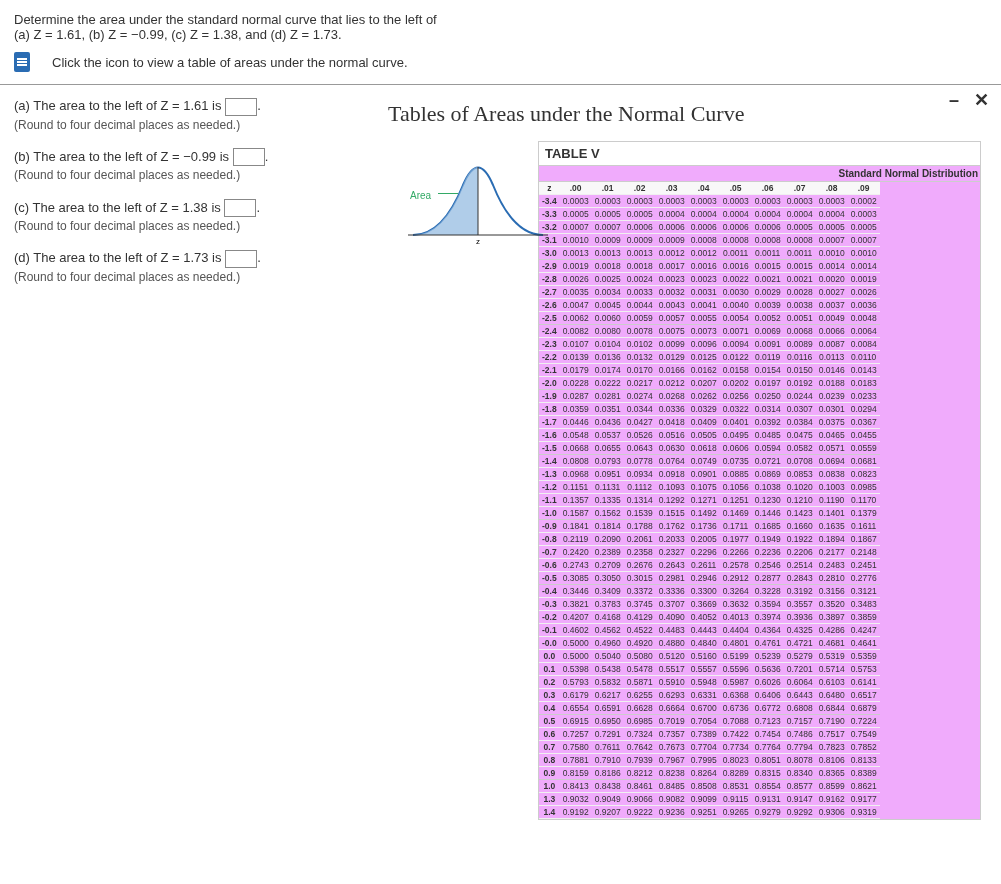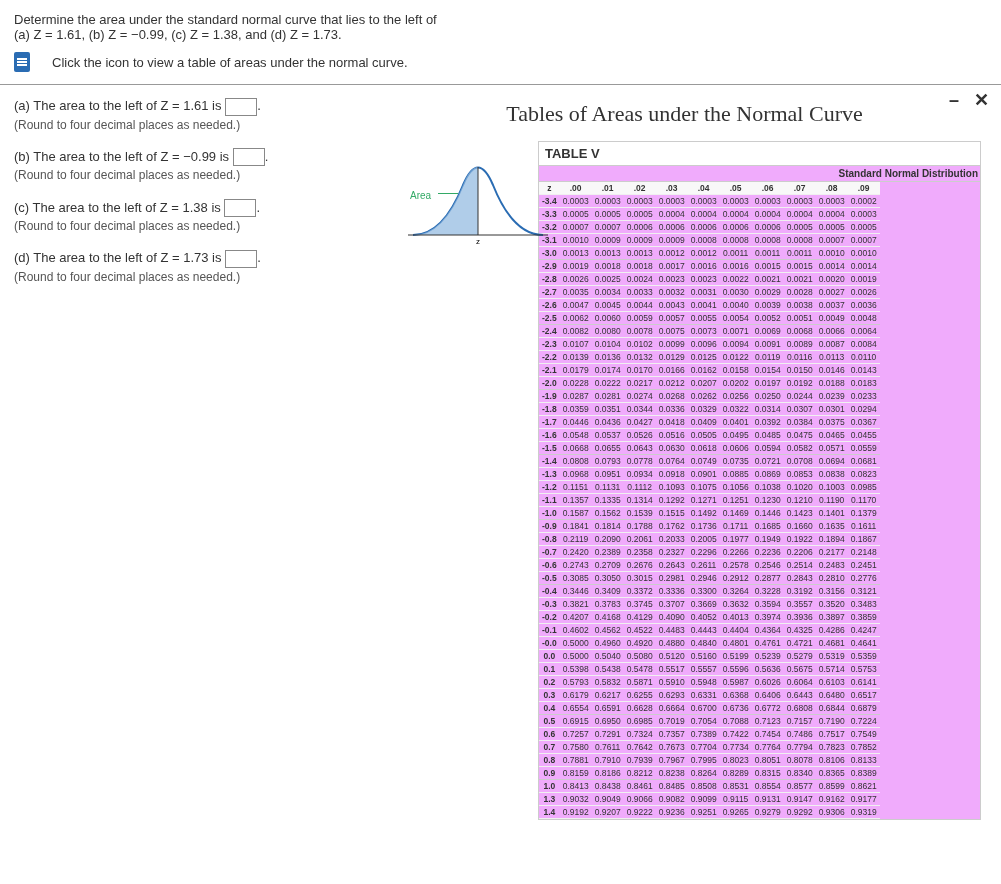--- a/index.html
+++ b/index.html
@@ -7,21 +7,21 @@
 .hint-row { display:flex; align-items:center; gap:22px; margin-top:10px; }
 .doc-icon { width:16px; height:20px; background:#2a6cb3; border-radius:2px; position:relative; display:flex; align-items:center; justify-content:center; }
 .doc-icon .lines { width:10px; height:2px; background:#fff; box-shadow:0 -3px 0 #fff, 0 3px 0 #fff; }
 .main-split { display:flex; }
 .left-col { width:340px; padding:12px 14px; }
 .answer-row { margin-bottom:14px; line-height:1.4; }
 .instr { color:#555; font-size:12px; }
 .inline-input { display:inline-block; width:30px; height:16px; border:1px solid #888; background:#fff; vertical-align:middle; }
 .table-panel { flex:1; position:relative; padding:16px 20px 20px 20px; }
 .close-x { position:absolute; top:4px; right:12px; font-size:18px; font-weight:bold; cursor:pointer; color:#333; }
-.panel-title { font-family: 'Times New Roman', serif; font-size:22px; text-align:center; margin-bottom:14px; }
+.panel-title { font-family: 'Times New Roman', serif; font-size:22px; margin-bottom:14px; }
 .curve-box { position:absolute; left:40px; top:60px; width:140px; height:100px; }
 .curve-box svg { width:100%; height:100%; }
 .area-label { position:absolute; left:2px; top:45px; font-size:10px; color:#3a6; }
 .area-arrow { position:absolute; left:30px; top:48px; width:20px; height:1px; border-top:1px solid #3a6; }
 .table-block { margin-left:150px; background:#f0abfc; border:1px solid #ccc; font-size:9px; }
 .table-head-label { font-weight:bold; background:#fff; padding:4px 6px; font-size:13px; border-bottom:1px solid #ccc; }
 .std-label { text-align:right; font-weight:bold; padding:2px; font-size:10px; border-bottom:1px solid #ccc; }
 table { border-collapse:collapse; }
 td, th { padding:1px 3px; text-align:center; font-size:8.5px; color:#333; border-bottom:1px solid #f0f0f0; }
 th { font-weight:bold; background:#f8f8f8; }
@@ -575,21 +575,21 @@
             </tr>
             <tr>
               <td class="z-col">0.1</td>
               <td>0.5398</td>
               <td>0.5438</td>
               <td>0.5478</td>
               <td>0.5517</td>
               <td>0.5557</td>
               <td>0.5596</td>
               <td>0.5636</td>
-              <td>0.5675</td>
+              <td>0.7201</td>
               <td>0.5714</td>
               <td>0.5753</td>
             </tr>
             <tr>
               <td class="z-col">0.2</td>
               <td>0.5793</td>
               <td>0.5832</td>
               <td>0.5871</td>
               <td>0.5910</td>
               <td>0.5948</td>

